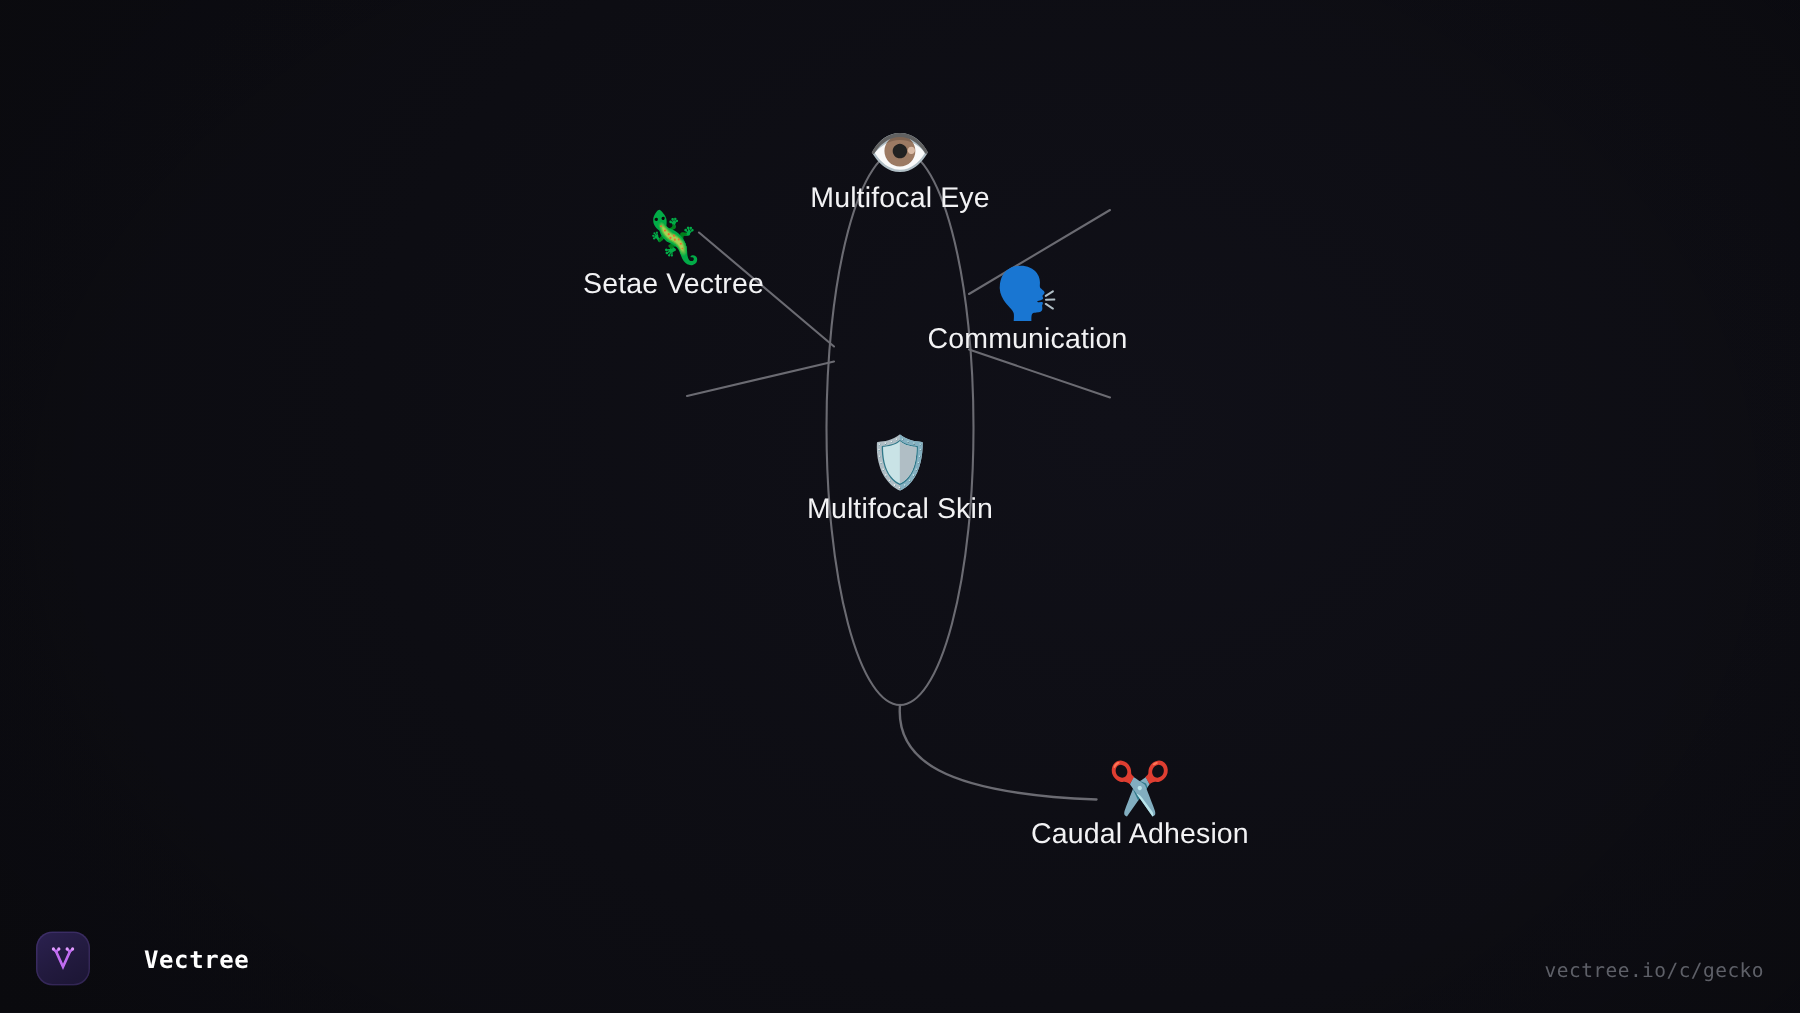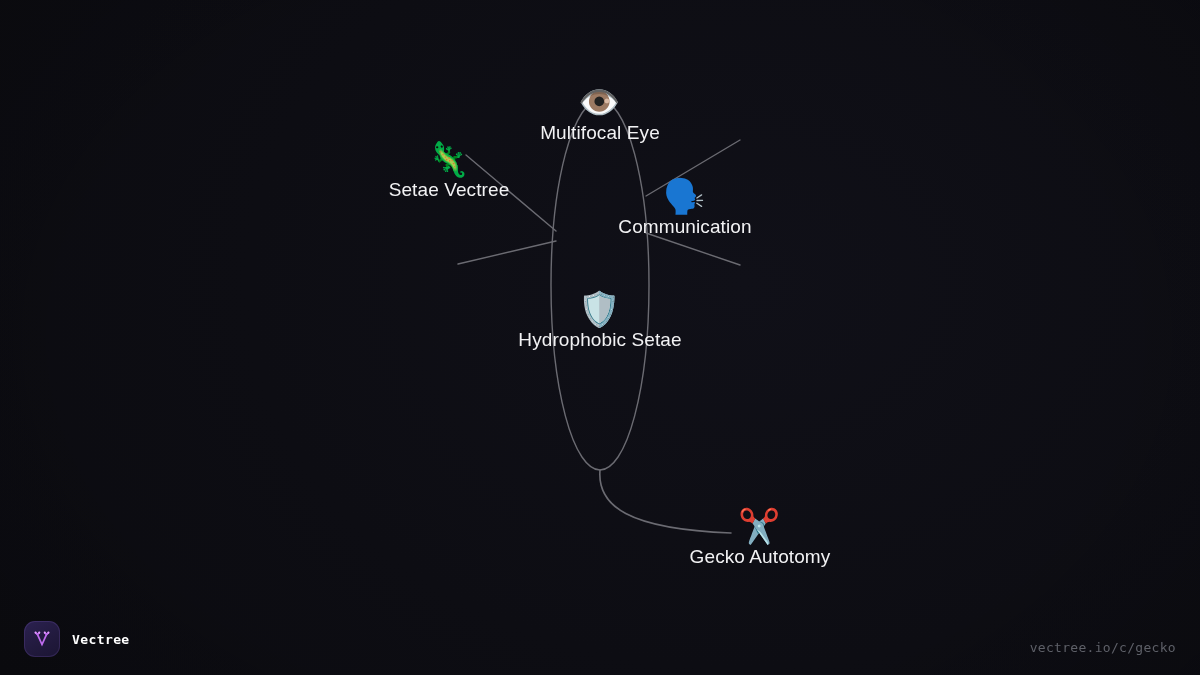--- a/index.html
+++ b/index.html
@@ -82,24 +82,25 @@
     border-radius: 11px;
     background: linear-gradient(150deg, #2b2150 0%, #221a3e 55%, #1b1533 100%);
     box-shadow: inset 0 0 0 1px rgba(150,110,220,0.18);
     display: flex;
     align-items: center;
     justify-content: center;
     flex: 0 0 auto;
   }
   #brand-name {
     font-family: "DejaVu Sans Mono", "Liberation Mono", monospace;
-    font-size: 13px;
+    font-size: 16px;
     font-weight: 700;
     color: #ffffff;
     letter-spacing: .4px;
+    margin-left: 24px;
   }
   #page-title {
     margin-top: 7px;
     font-family: "DejaVu Sans Mono", "Liberation Mono", monospace;
     font-size: 31px;
     font-weight: 700;
     color: #ffffff;
     letter-spacing: 0.2px;
     line-height: 36px;
   }
@@ -141,26 +142,26 @@
     <span class="node-label">Setae Vectree</span>
   </div>
 
   <div class="node" style="left:685px; top:206px;">
     <span class="node-icon">🗣️</span>
     <span class="node-label">Communication</span>
   </div>
 
   <div class="node" style="left:600px; top:319px;">
     <span class="node-icon">🛡️</span>
-    <span class="node-label">Hydrophobic Setae</span>
+    <span class="node-label">Multifocal Skin</span>
   </div>
 
   <div class="node" style="left:760px; top:536px;">
     <span class="node-icon">✂️</span>
-    <span class="node-label">Gecko Autotomy</span>
+    <span class="node-label">Caudal Adhesion</span>
   </div>
 
   <div id="brand">
     <div id="brand-row">
       <div id="brand-mark">
         <svg width="22" height="22" viewBox="0 0 24 24" aria-hidden="true">
           <g stroke="#c06cf0" stroke-width="1.9" stroke-linecap="round" fill="none">
             <path d="M7 7 L12 18 L17 7"></path>
             <path d="M5 5.2 L7 7"></path>
             <path d="M9 5.2 L7 7"></path>

